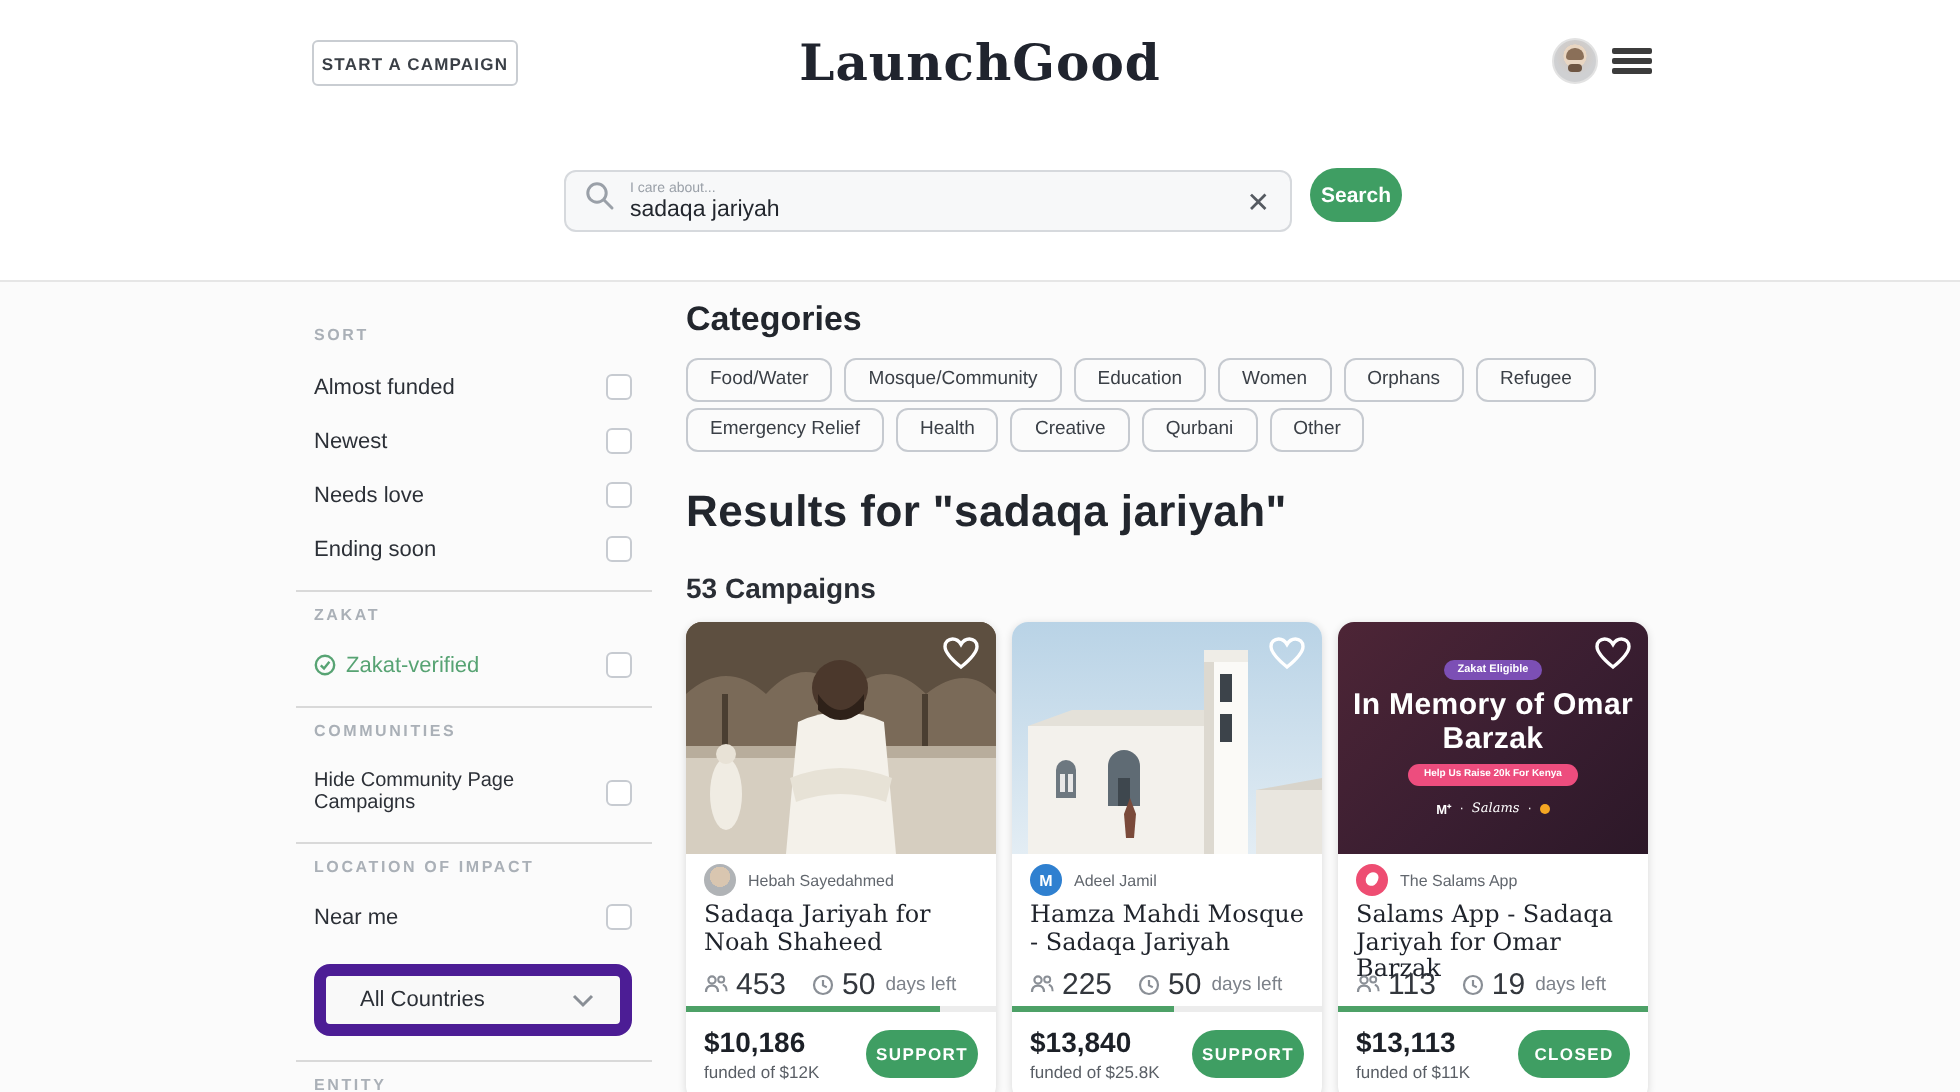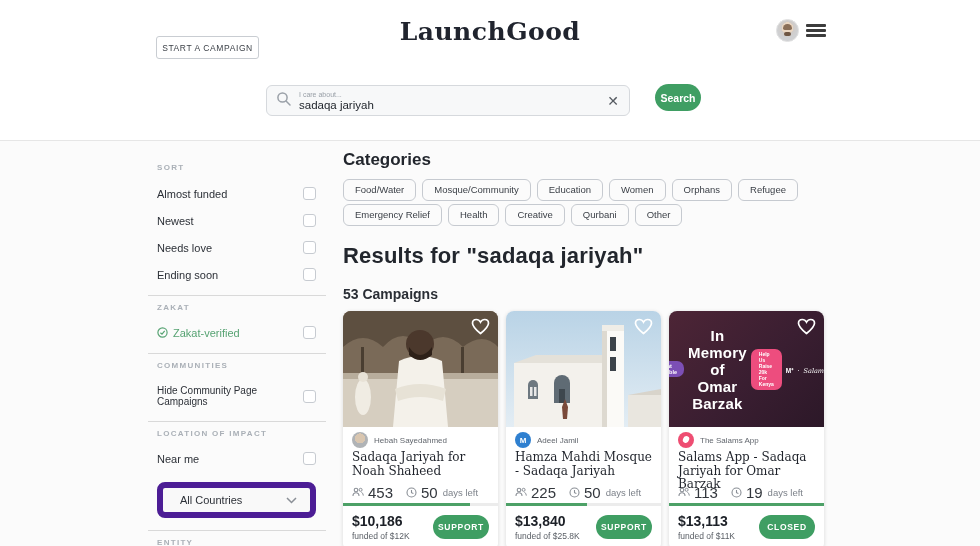--- a/index.html
+++ b/index.html
@@ -1,36 +1,36 @@
 <!DOCTYPE html>
 <html><head>
 <meta charset="utf-8">
 <style>
   * { margin:0; padding:0; box-sizing:border-box; }
   html,body { width:980px; height:546px; background:#fff; font-family:"Liberation Sans", sans-serif; overflow:hidden; }
   .page { position:relative; width:980px; height:546px; }
 
   
   .header { position:absolute; top:0; left:0; width:980px; height:62px; background:#fff; }
-  .start-btn { position:absolute; left:156px; top:36px; width:103px; height:23px; background:#fff;
-    border:1px solid #c9cdd2; border-radius:3px; font-size:8.5px; font-weight:normal; letter-spacing:.6px;
+  .start-btn { position:absolute; left:156px; top:20px; width:103px; height:23px; background:#fff;
+    border:1px solid #c9cdd2; border-radius:3px; font-size:8.5px; font-weight:bold; letter-spacing:.6px;
     color:#3a3f46; display:flex; align-items:center; justify-content:center; cursor:pointer; }
   .logo { position:absolute; left:0; right:0; top:17px; text-align:center; font-family:"DejaVu Serif", serif;
     font-weight:bold; font-size:25px; color:#20242e; letter-spacing:.5px; }
   .avatar { position:absolute; left:776px; top:19px; width:23px; height:23px; border-radius:50%;
     background:radial-gradient(circle at 50% 38%, #e9d6c2 0 34%, #b5998137 35%, #cfd0d2 60%), #d8d9db;
     border:1px solid #e2e2e2; cursor:pointer; }
   .avatar::after{ content:""; position:absolute; left:6px; top:4px; width:9px; height:6px; border-radius:5px 5px 2px 2px; background:#8a6f58; }
   .avatar::before{ content:""; position:absolute; left:7px; top:12px; width:7px; height:4px; border-radius:2px; background:#6e5643; }
   .menu-btn { position:absolute; left:806px; top:22px; width:20px; height:17px; cursor:pointer;
     display:flex; flex-direction:column; justify-content:space-between; padding:2px 0; }
   .menu-btn span { display:block; height:2.6px; background:#3c3c3c; border-radius:1px; }
 
   
-  .search-box { position:absolute; left:266px; top:85px; width:364px; height:31px; background:#f7f8f9;
+  .search-box { position:absolute; left:282px; top:85px; width:364px; height:31px; background:#f7f8f9;
     border:1px solid #d6d9dd; border-radius:6px; display:flex; align-items:center; }
   .search-icon { margin:0 7px 0 9px; flex:0 0 auto; }
   .search-texts { flex:1; display:flex; flex-direction:column; justify-content:center; padding-top:1px; }
   .search-label { font-size:7px; color:#9aa0a8; line-height:8px; }
   .search-input { border:none; outline:none; background:transparent; font-family:"Liberation Sans", sans-serif;
     font-size:11.5px; color:#23272e; line-height:13px; width:100%; }
   .clear-btn { flex:0 0 auto; margin-right:10px; font-size:14px; color:#555a61; cursor:pointer; line-height:14px; }
   .search-btn { position:absolute; left:655px; top:84px; width:46px; height:27px; border:none; border-radius:14px;
     color:#fff; font-size:10.5px; font-weight:bold; cursor:pointer; font-family:"Liberation Sans", sans-serif; }
 
@@ -78,21 +78,21 @@
   .stats .gap { width:5px; }
   .progress-track { margin-top:5px; height:3px; background:#ececec; }
   .progress-fill { height:3px; }
   .fund-row { display:flex; align-items:center; justify-content:space-between; padding:7px 0 10px; }
   .amount { font-size:14px; font-weight:bold; color:#1c2027; line-height:16px; }
   .funded { font-size:8.5px; color:#595e65; margin-top:2px; }
   .action-btn { width:56px; height:24px; border:none; border-radius:13px; color:#fff; font-size:8.5px; font-weight:bold;
     letter-spacing:.7px; cursor:pointer; font-family:"Liberation Sans", sans-serif; }
 
   
-  .cover3 { background:linear-gradient(135deg,#4d2536 0%,#3a1e31 55%,#2c1828 100%); display:flex; 
+  .cover3 { background:linear-gradient(135deg,#4d2536 0%,#3a1e31 55%,#2c1828 100%); display:flex; flex-direction:column;
     align-items:center; justify-content:center; gap:4px; }
   .cover3-badge { background:#7c4fb5; color:#fff; font-size:5.5px; font-weight:bold; border-radius:7px; padding:2px 7px; }
   .cover3-title { color:#fff; font-size:15px; font-weight:bold; text-align:center; line-height:17px; letter-spacing:.2px; }
   .cover3-pill { background:#ed4d7e; color:#fff; font-size:5px; font-weight:bold; border-radius:7px; padding:2.5px 8px; }
   .cover3-logos { color:#fff; font-size:6.5px; margin-top:3px; display:flex; align-items:center; gap:4px; }
   .cover3-logos .dot { width:5px; height:5px; border-radius:50%; background:#f5a623; }
   .cover3-logos .m { font-weight:bold; }
 </style>
 </head>
 <body>

